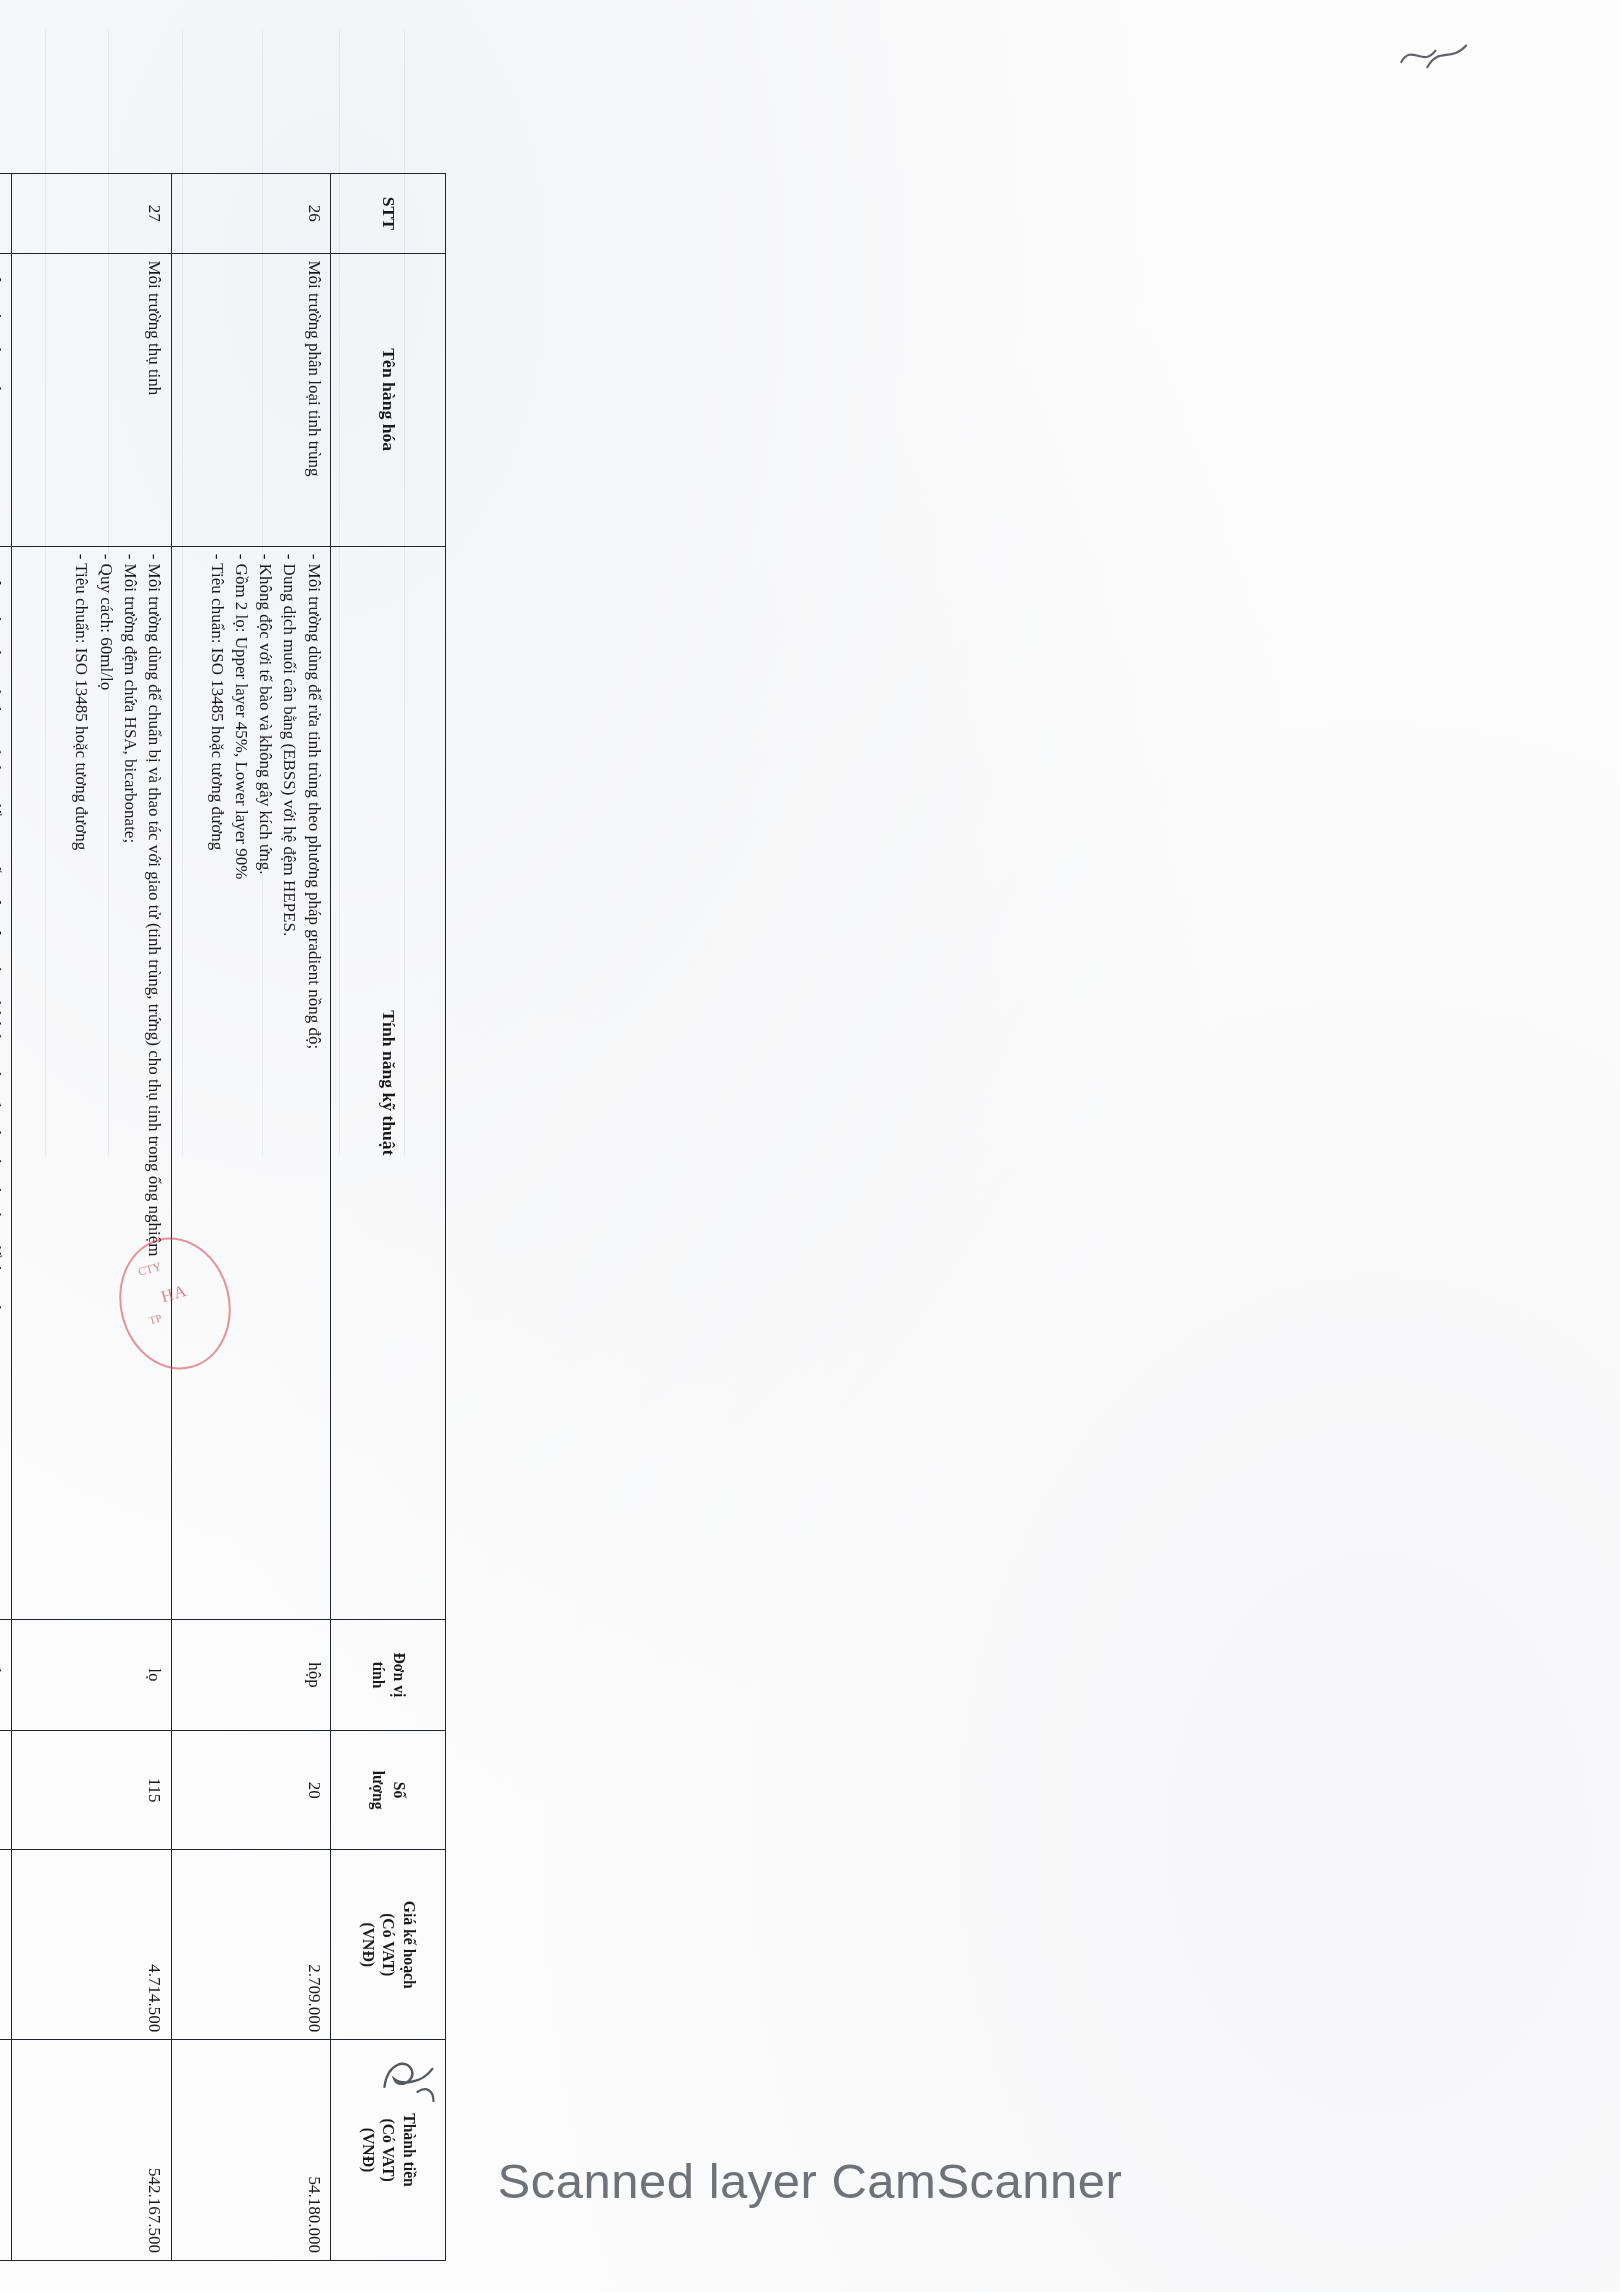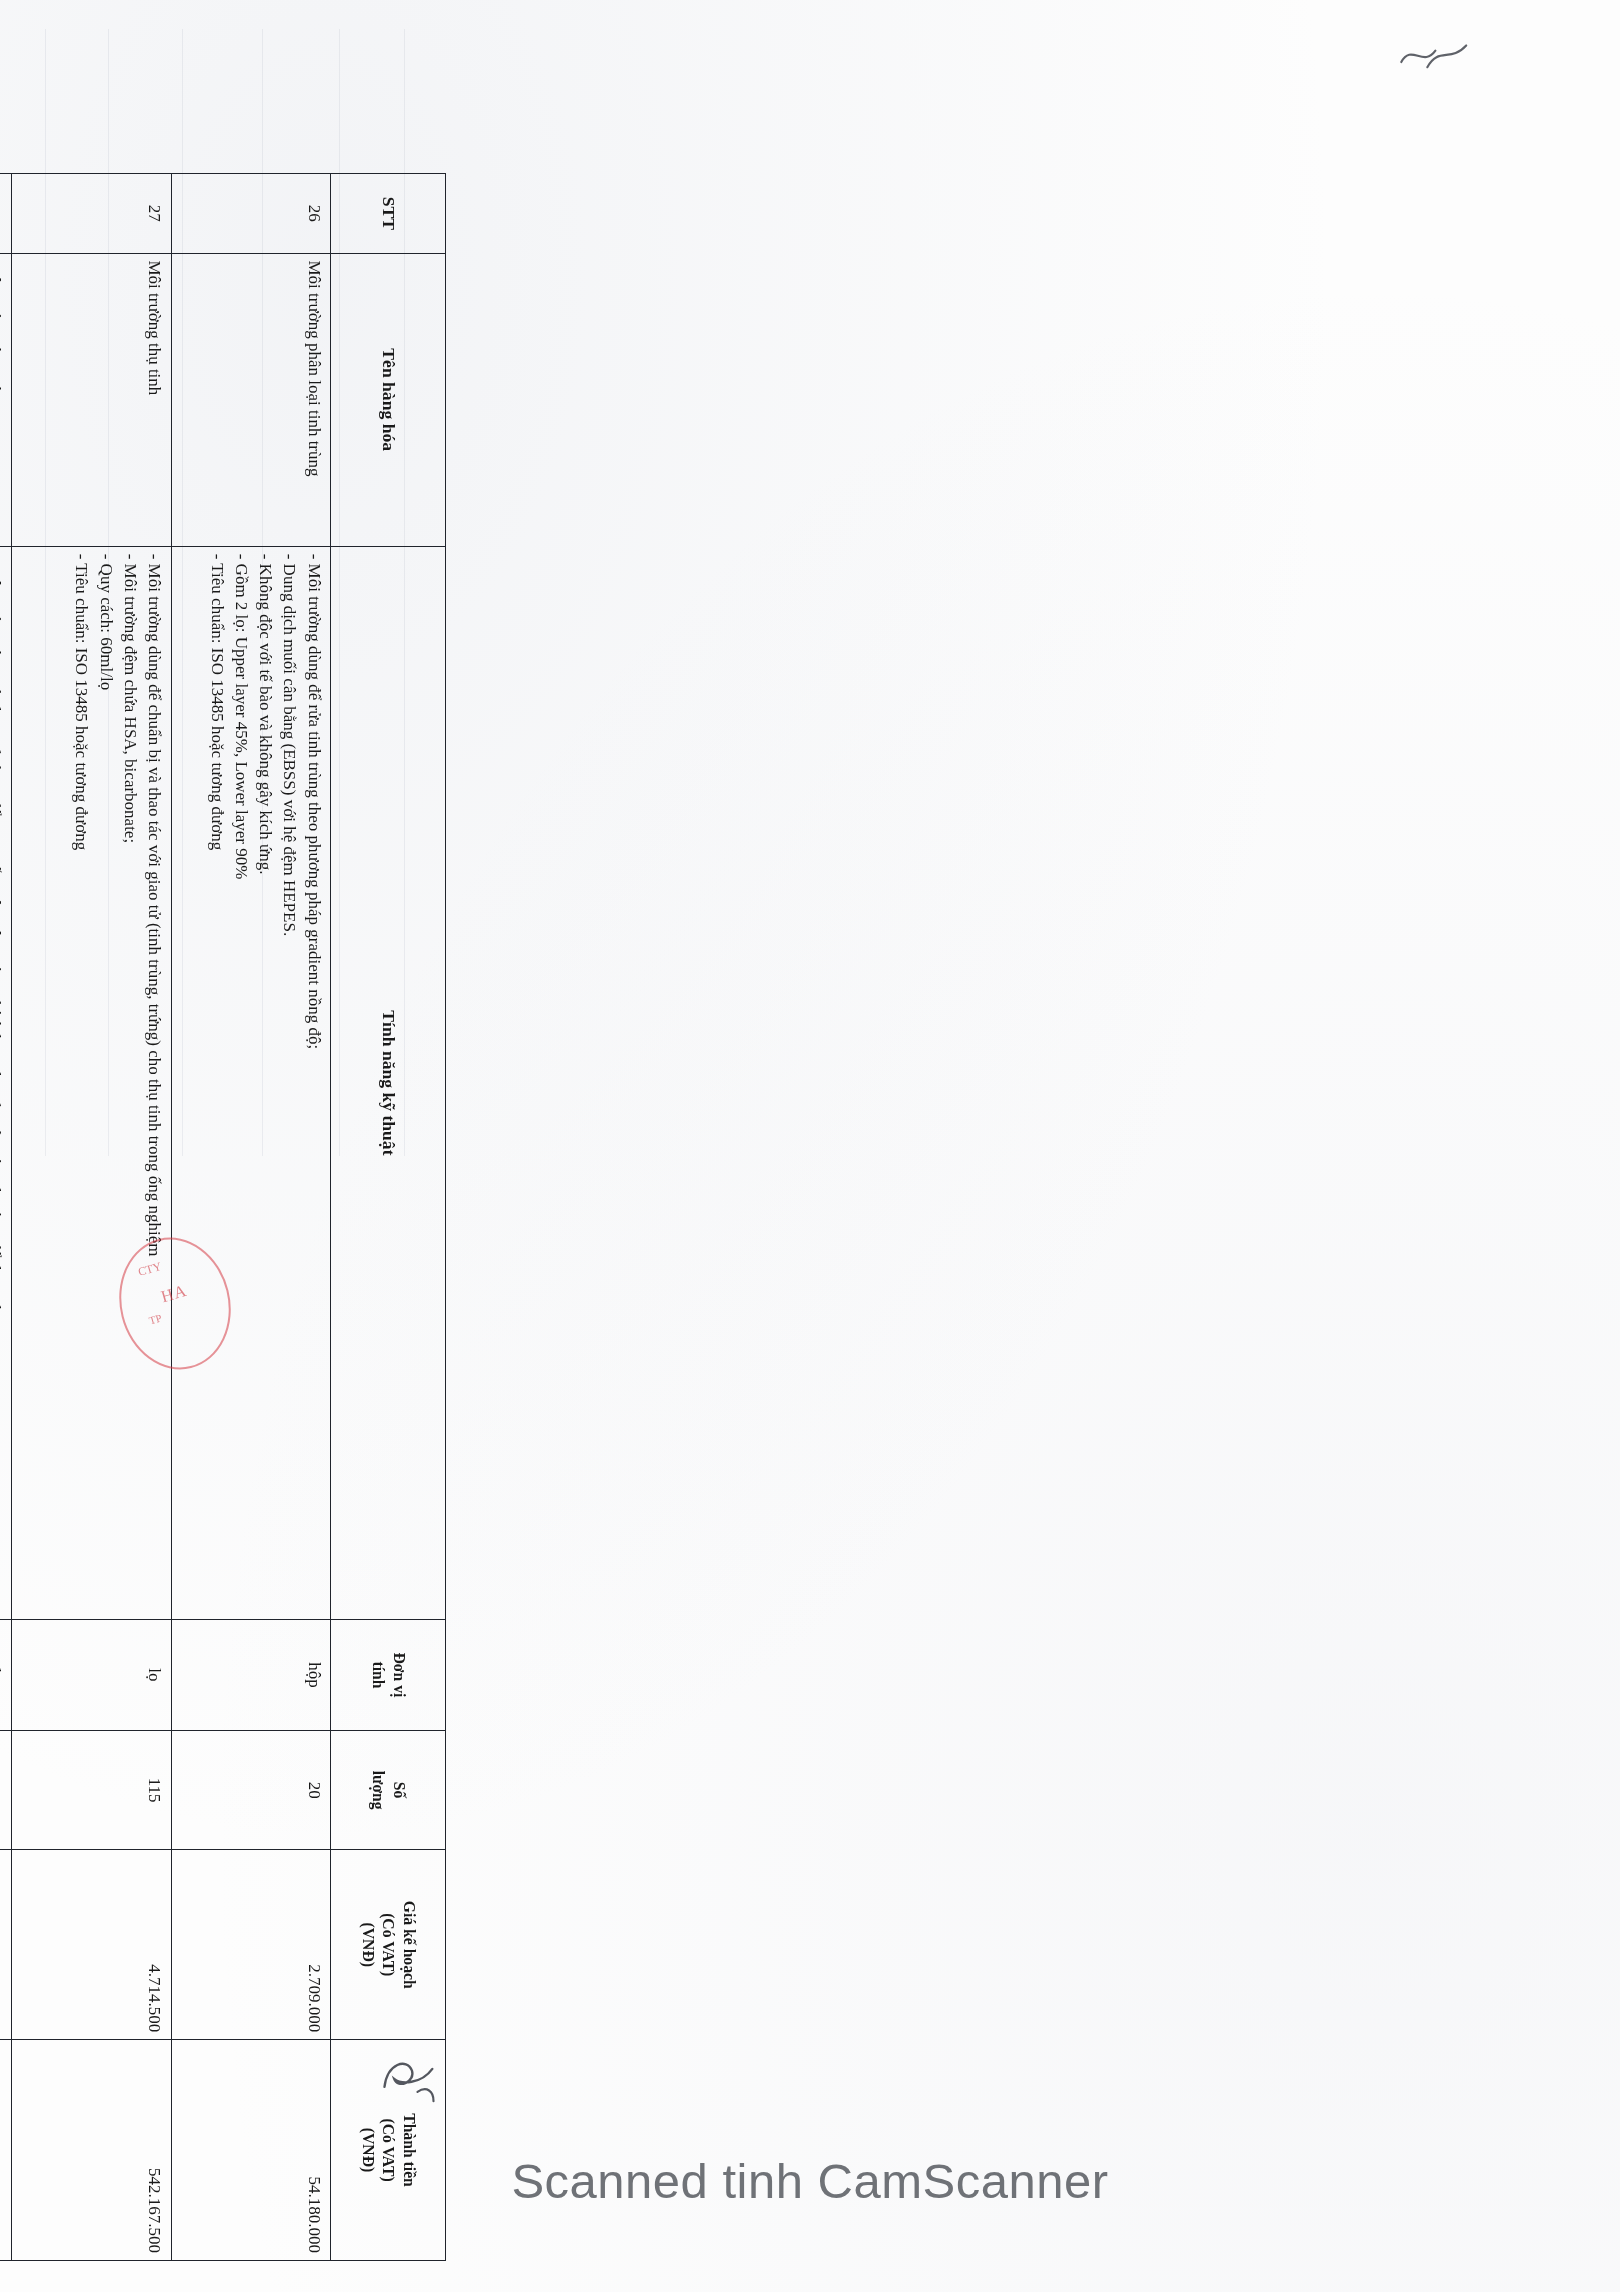--- a/index.html
+++ b/index.html
@@ -275,14 +275,14 @@
   </svg>
 </div>
 
 <div class="sig-bottom">
   <svg width="69" height="49" viewBox="0 0 70 50">
     <path d="M10 40 C 8 16, 26 6, 34 18 C 40 28, 24 40, 18 30 C 26 34, 46 30, 54 12" fill="none" stroke="#2b2f38" stroke-width="2.4" stroke-linecap="round"></path>
     <path d="M44 38 C 52 30, 60 34, 62 44" fill="none" stroke="#2b2f38" stroke-width="2.2" stroke-linecap="round"></path>
   </svg>
 </div>
 
-<div class="camscanner">Scanned tinh CamScanner</div>
+<div class="camscanner">Scanned layer CamScanner</div>
 
 
 </body></html>

